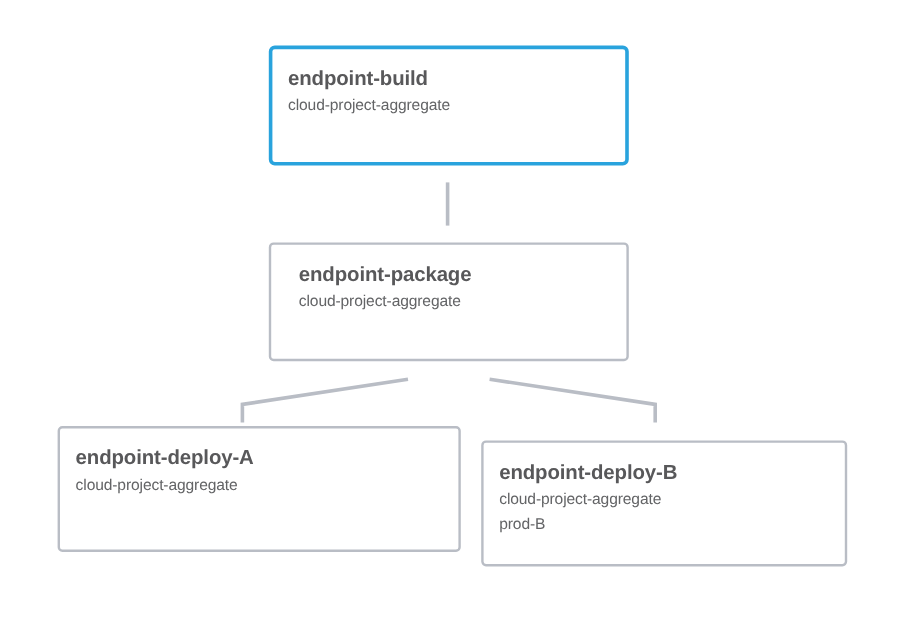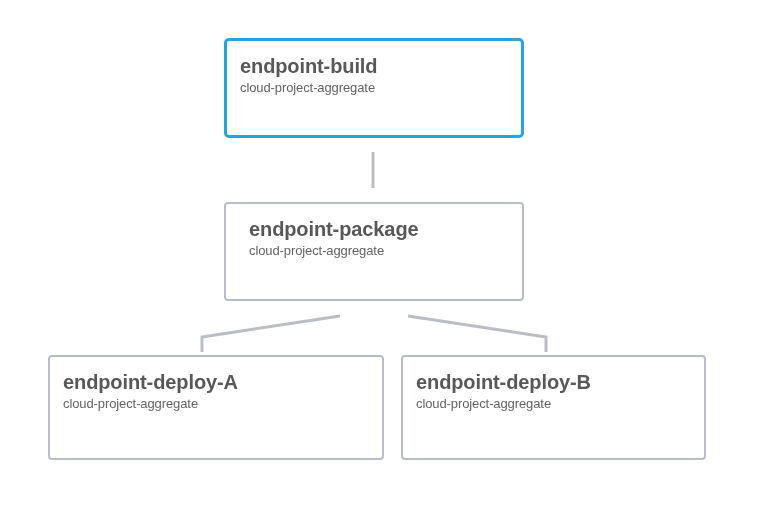--- a/index.html
+++ b/index.html
@@ -37,21 +37,21 @@
     padding: 14px 0 0 13px;
   }
   .node.node-default {
     border: 2px solid #b9bdc5;
   }
   .node.node-selected {
     border: 3px solid #29a3dd;
     border-radius: 5px;
   }
   .node-title {
-    font-size: 20px;
+    font-size: 17px;
     font-weight: bold;
     color: #58585a;
     line-height: 22px;
     letter-spacing: -0.1px;
     white-space: nowrap;
   }
   .node-meta {
     font-size: 13px;
     font-weight: normal;
     color: #636466;
@@ -90,20 +90,21 @@
     </div>
   </div>
 
   <div class="node node-default" style="left:48px; top:355px; width:336px; height:105px;">
     <div class="node-title">endpoint-deploy-A</div>
     <div class="node-meta">
       <span class="node-meta-line">cloud-project-aggregate</span>
     </div>
   </div>
 
-  <div class="node node-default" style="left:401px; top:355px; width:305px; height:105px;">
+  <div class="node node-default" style="left:401px; top:367px; width:305px; height:105px;">
     <div class="node-title">endpoint-deploy-B</div>
     <div class="node-meta">
       <span class="node-meta-line">cloud-project-aggregate</span>
+      <span class="node-meta-line">prod-B</span>
     </div>
   </div>
 
 </div>
 
 </body></html>

